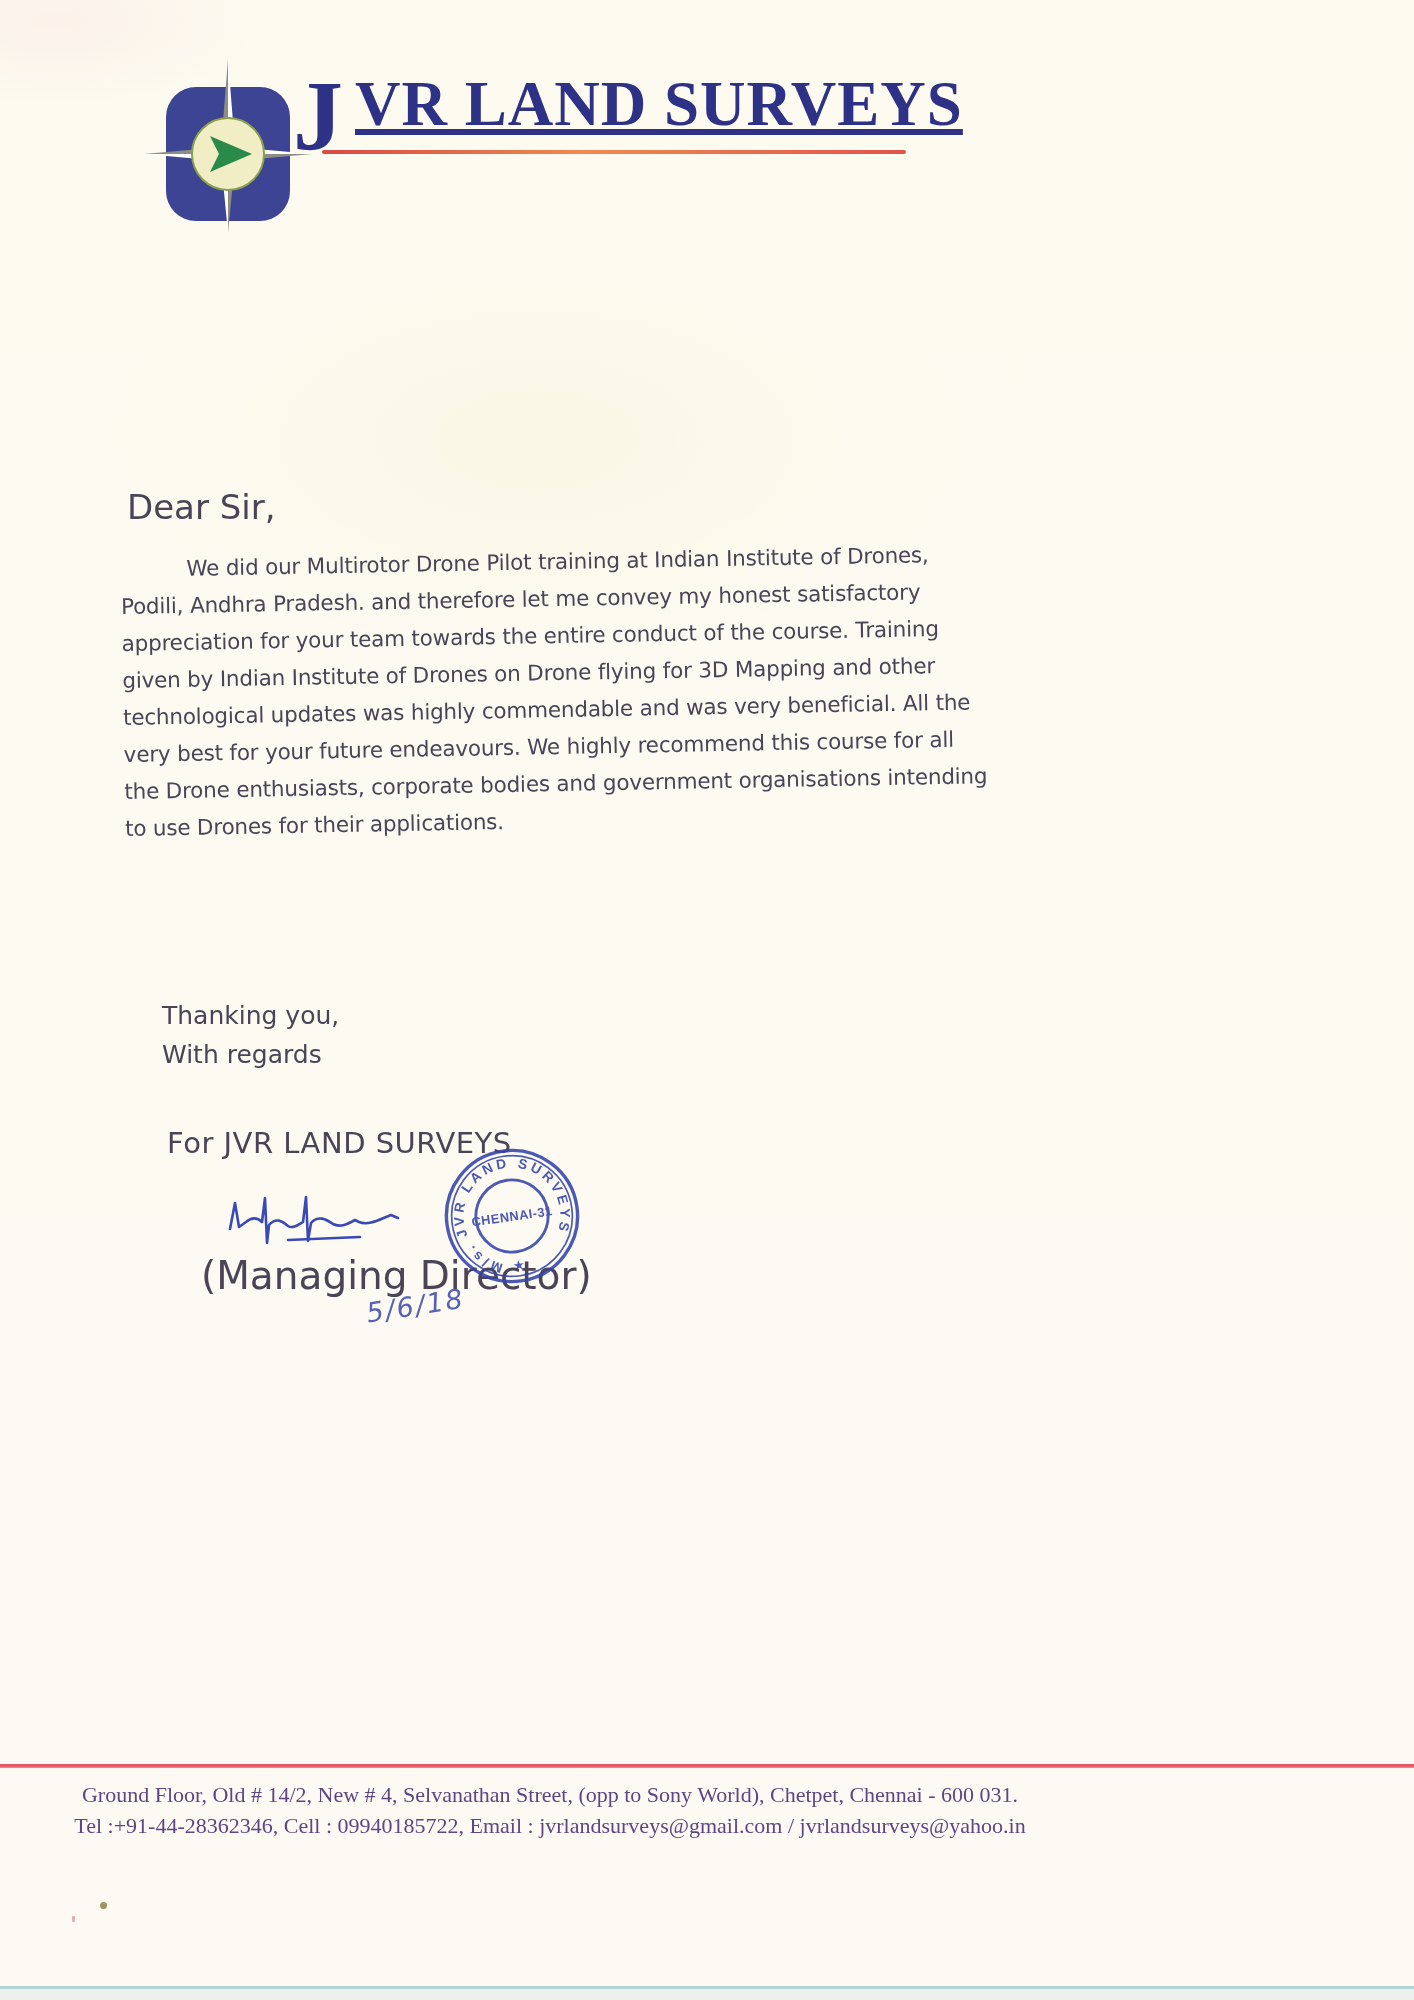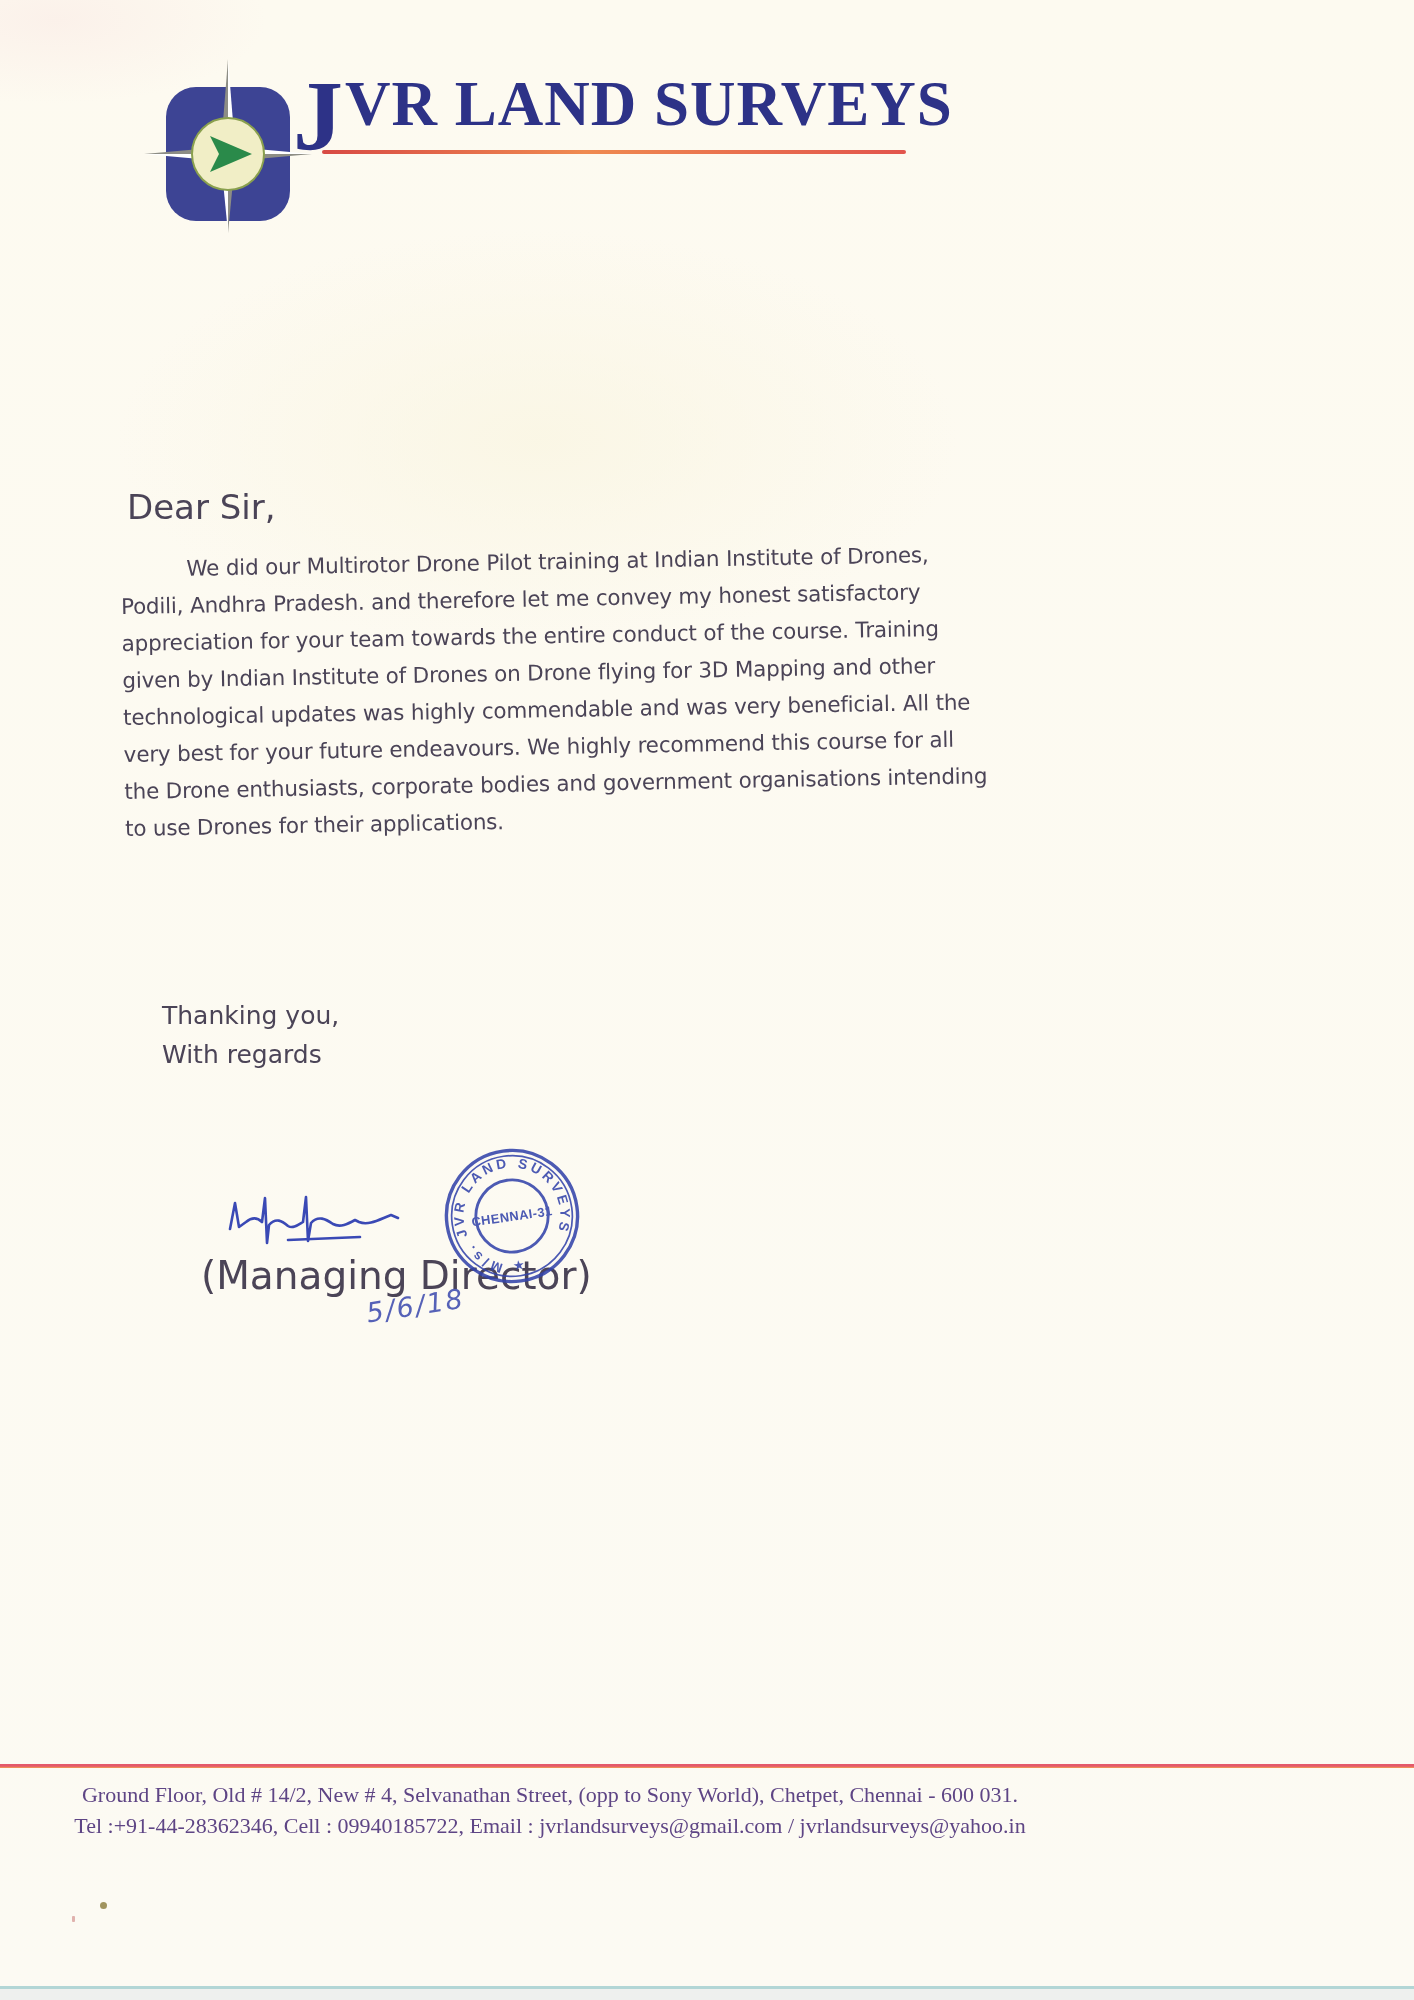--- a/index.html
+++ b/index.html
@@ -25,21 +25,21 @@
   .brand{position:absolute;left:293px;top:70px;white-space:nowrap;}
   .brand-j{
     display:inline-block;vertical-align:top;
     font-family:"Liberation Serif",serif;font-weight:bold;
     font-size:100px;line-height:.92;color:#2d3287;
   }
   .brand-rest{
     display:inline-block;vertical-align:top;
     font-family:"Liberation Serif",serif;font-weight:bold;
     font-size:63px;line-height:1;letter-spacing:1px;color:#2d3287;
-    padding-top:3px;margin-left:2px;
+    padding-top:3px;margin-left:12px;text-decoration:underline;
   }
   .brand-underline{
     position:absolute;left:322px;top:150px;width:584px;height:4px;
     background:linear-gradient(90deg,#d84a44,#ef8a50 45%,#e2544c);
     border-radius:2px;
   }
   .brand-tagline{
     position:absolute;left:323px;top:158px;
     font-family:"Liberation Serif",serif;font-weight:bold;
     font-size:25px;letter-spacing:3.6px;color:#0e7d4e;white-space:nowrap;
@@ -132,20 +132,21 @@
     <div class="line">very best for your future endeavours. We highly recommend this course for all</div>
     <div class="line">the Drone enthusiasts, corporate bodies and government organisations intending</div>
     <div class="line">to use Drones for their applications.</div>
   </div>
 
   <div class="closing ink">
     <div>Thanking you,</div>
     <div>With regards</div>
   </div>
 
+  <div class="for-line ink">For JVR LAND SURVEYS</div>
 
   <div class="signature">
     <svg viewBox="0 0 240 100" width="240" height="100">
       <g stroke="#3a49b5" stroke-width="2.6" fill="none" stroke-linecap="round" stroke-linejoin="round">
         <path d="M8,44 L13,18 L17,42 L24,37
                  C31,31 36,33 40,37
                  L43,13 L45,58 L47,40
                  C54,32 60,36 66,41 C71,44 76,40 81,37
                  L84,12 L86,56 L89,38
                  C96,30 104,34 111,39 C118,43 126,39 133,35

